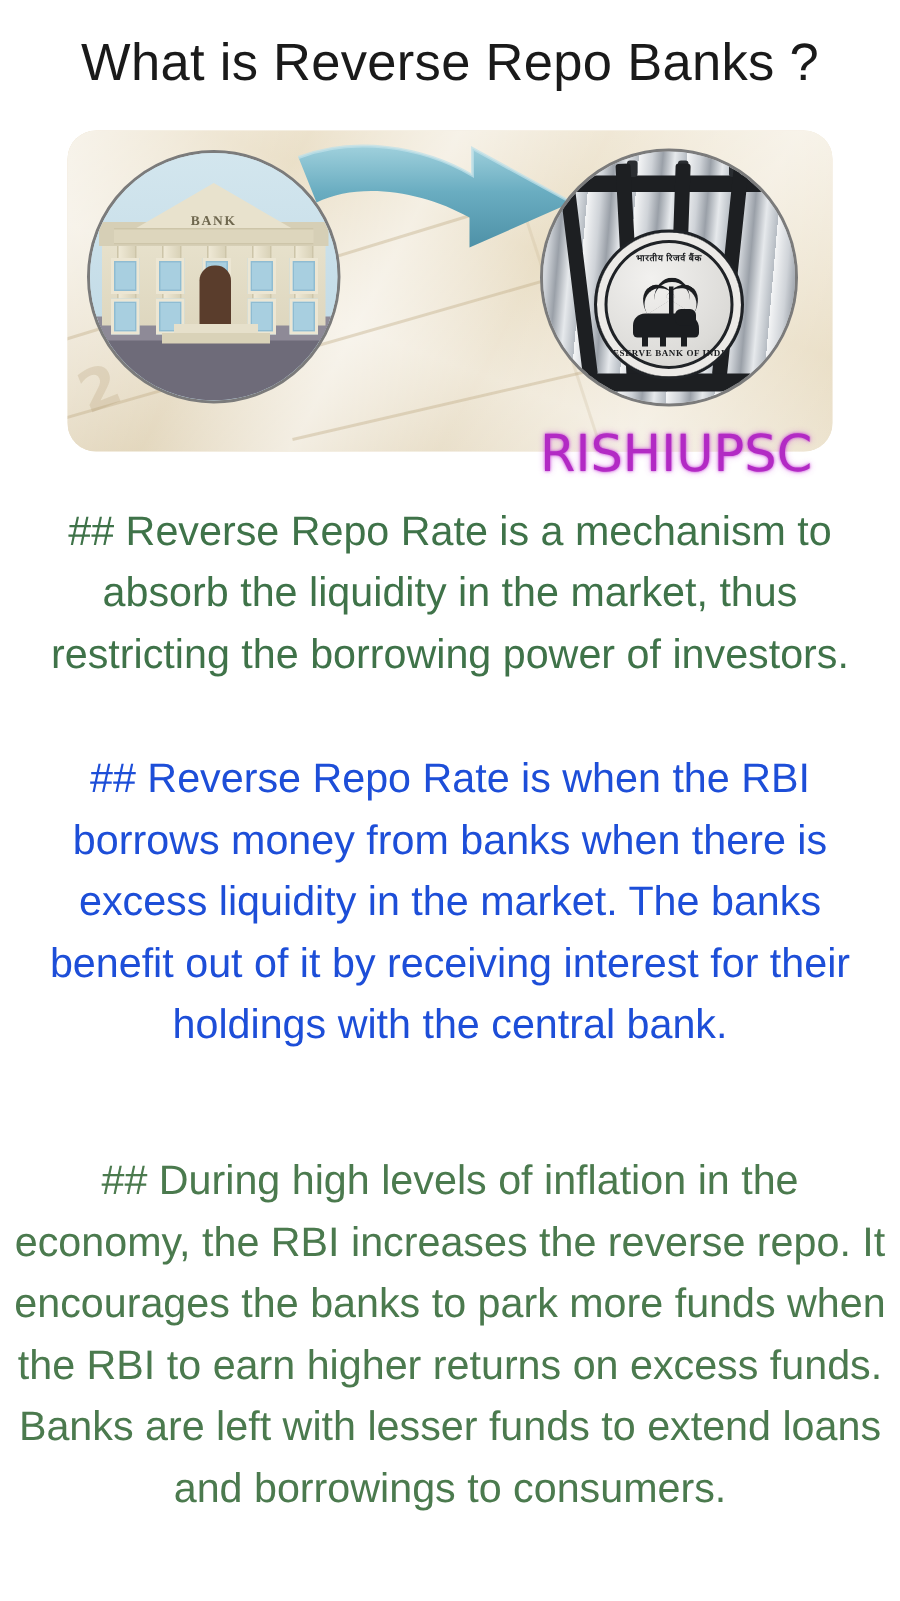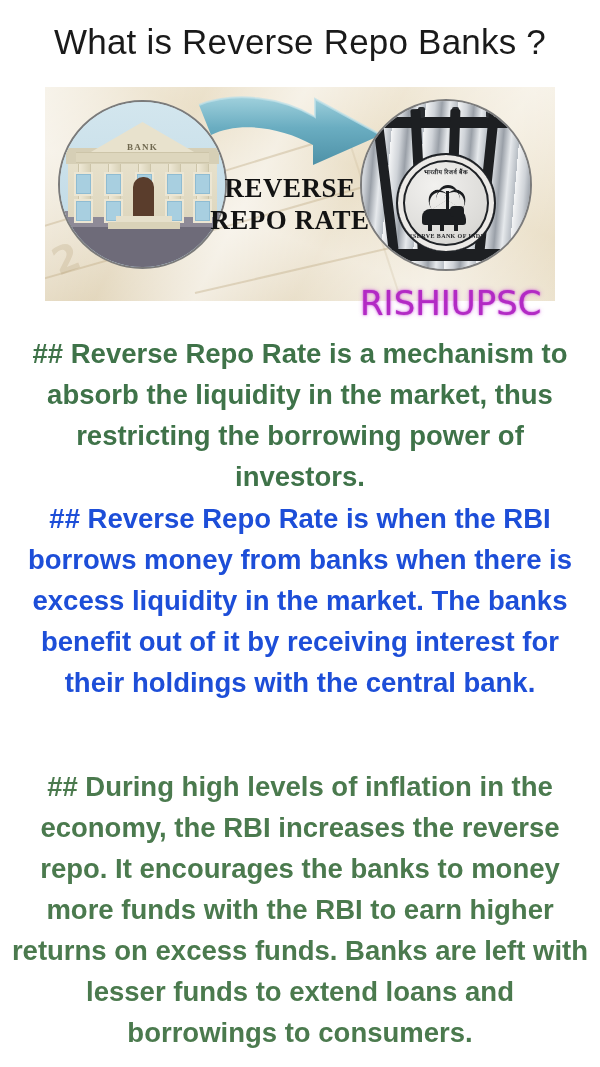--- a/index.html
+++ b/index.html
@@ -33,20 +33,21 @@
 
   
   .banner {
     position: absolute;
     left: 45px;
     top: 87px;
     width: 510px;
     height: 214px;
     overflow: hidden;
     background: #efe6d4;
+    border-radius: 19px;
   }
   
   .banner-bg {
     position: absolute;
     inset: 0;
     background:
       linear-gradient(118deg, rgba(255,255,255,0.62) 0%, rgba(255,255,255,0.10) 26%, rgba(255,255,255,0.55) 42%, rgba(255,255,255,0.05) 58%, rgba(255,255,255,0.40) 78%, rgba(255,255,255,0.0) 100%),
       linear-gradient(200deg, #f3ecdd 0%, #e8dcc2 38%, #efe7d6 62%, #ded0b2 100%);
   }
   
@@ -188,21 +189,21 @@
 
   
   .para {
     position: absolute;
     left: 8px;
     width: 584px;
     text-align: center;
     font-family: "Liberation Sans", sans-serif;
     font-size: 27.5px;
     line-height: 41px;
-    font-weight: 700;
+    font-weight: 400;
   }
   .p1 { top: 333px; color: #3f7349; }
   .p2 { top: 498px; color: #1d4ed8; }
   .p3 { top: 766px; color: #4b7a4e; }
 </style>
 </head>
 <body>
 
 <div class="page-title">What is Reverse Repo Banks ?</div>
 
@@ -256,24 +257,20 @@
           <stop offset="45%" stop-color="#6aadc1"></stop>
           <stop offset="100%" stop-color="#4e91a7"></stop>
         </linearGradient>
       </defs>
       <path d="M4,10 C40,-4 86,2 120,22 L120,4 L186,40 L118,70 L118,50
                C86,32 44,26 16,40 Z" fill="url(#agrad)"></path>
       <path d="M4,10 C40,-4 86,2 120,22 L120,4 L186,40" fill="none" stroke="#bfe0e8" stroke-width="2" opacity=".75"></path>
     </svg>
   </div>
 
-  <div class="rrr-label">
-    <div>REVERSE</div>
-    <div>REPO RATE</div>
-  </div>
 
   <div class="circle-frame rbi-circle">
     <div class="rbi-metal"></div>
     <div class="rbi-top"></div>
     <div class="rbi-stud" style="left:22px"></div>
     <div class="rbi-stud" style="left:56px"></div>
     <div class="rbi-stud" style="left:90px"></div>
     <div class="rbi-stud" style="left:124px"></div>
     <div class="rbi-bar" style="left:18px; transform:rotate(-7deg)"></div>
     <div class="rbi-bar" style="left:52px; transform:rotate(-3deg)"></div>
@@ -298,13 +295,13 @@
     </div>
   </div>
 </div>
 
 <div class="watermark">RISHIUPSC</div>
 
 <div class="para p1">## Reverse Repo Rate is a mechanism to absorb the liquidity in the market, thus restricting the borrowing power of investors.</div>
 
 <div class="para p2">## Reverse Repo Rate is when the RBI borrows money from banks when there is excess liquidity in the market. The banks benefit out of it by receiving interest for their holdings with the central bank.</div>
 
-<div class="para p3">## During high levels of inflation in the economy, the RBI increases the reverse repo. It encourages the banks to money more funds with the RBI to earn higher returns on excess funds. Banks are left with lesser funds to extend loans and borrowings to consumers.</div>
+<div class="para p3">## During high levels of inflation in the economy, the RBI increases the reverse repo. It encourages the banks to park more funds when the RBI to earn higher returns on excess funds. Banks are left with lesser funds to extend loans and borrowings to consumers.</div>
 
 </body></html>

